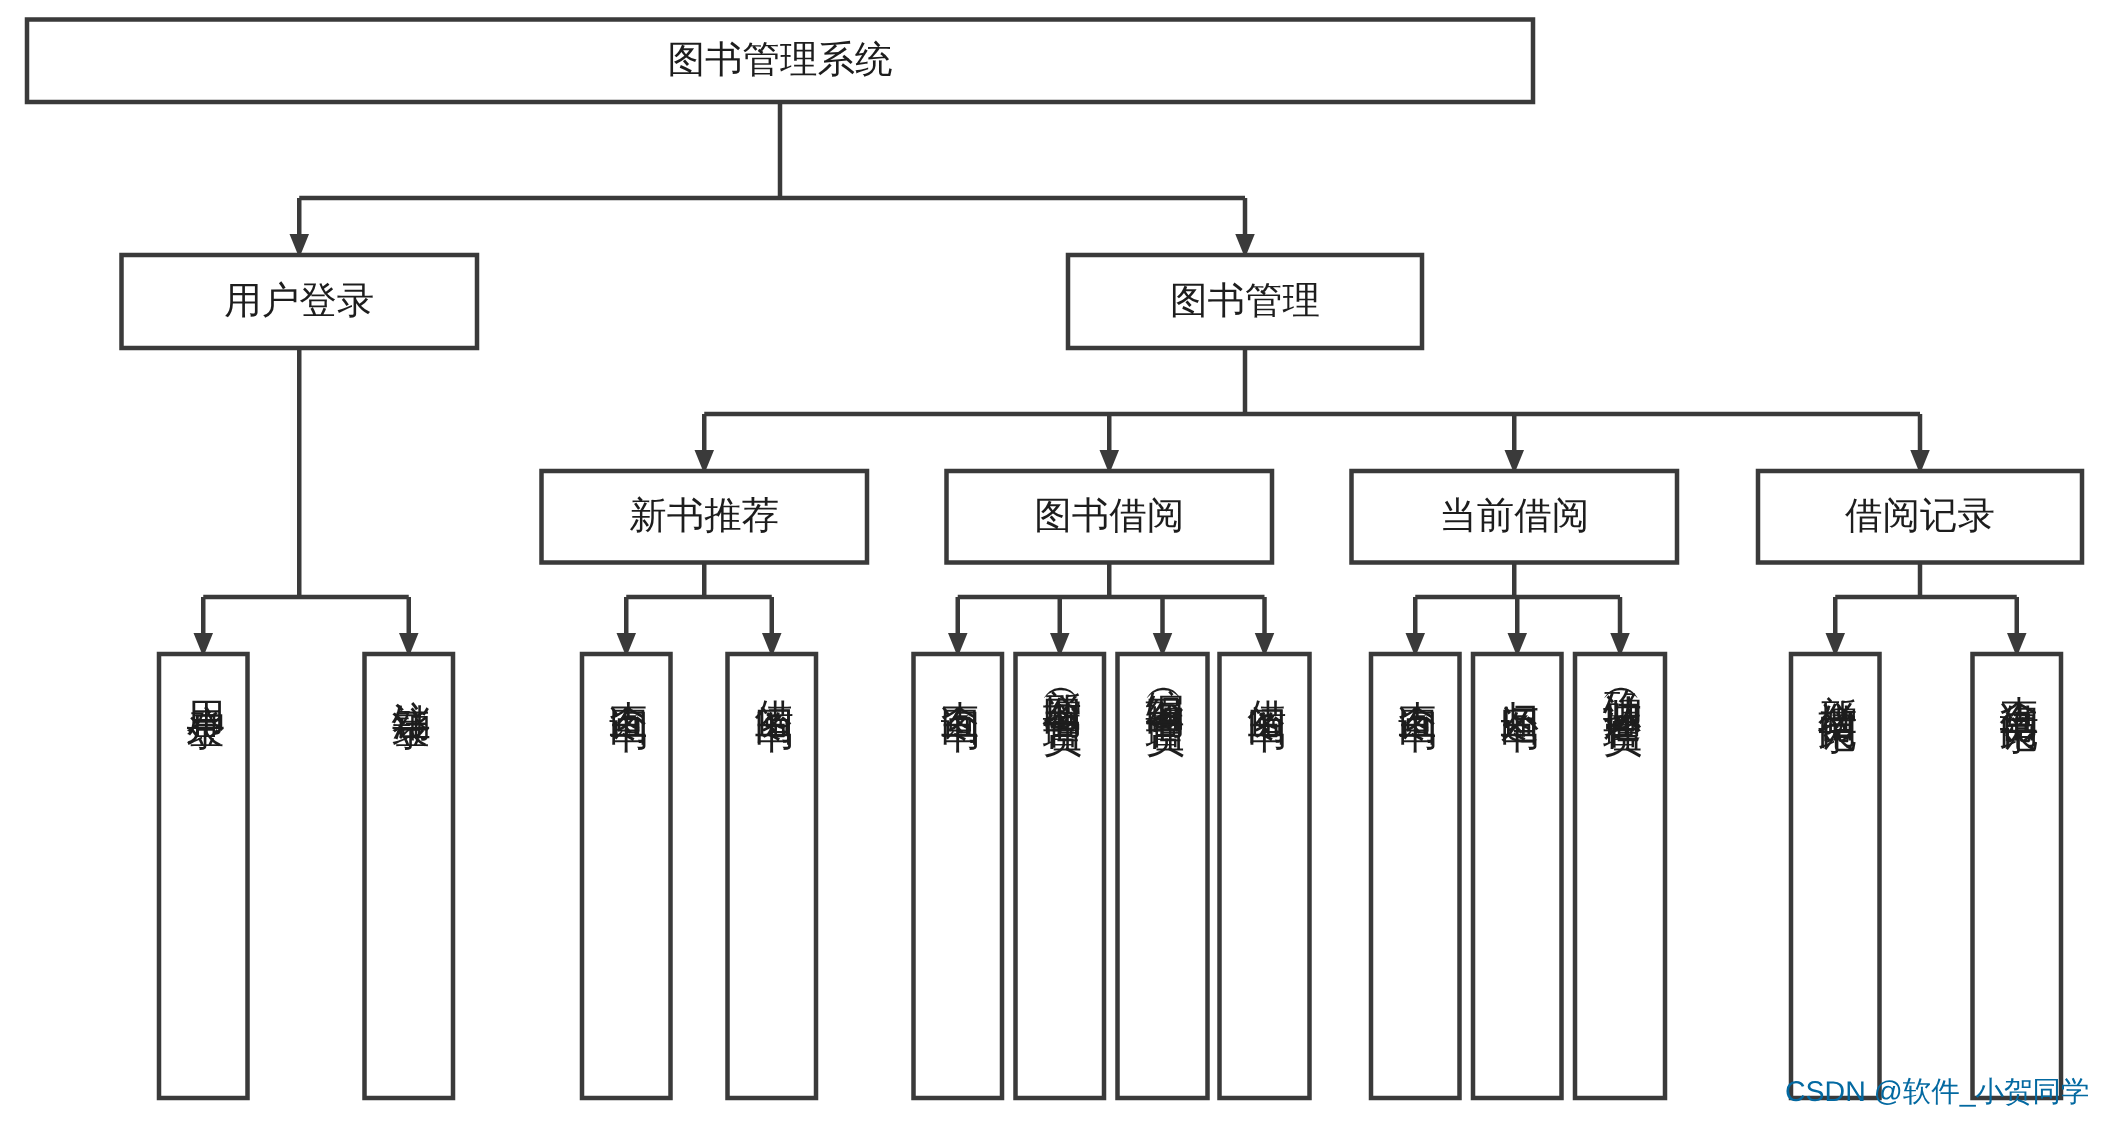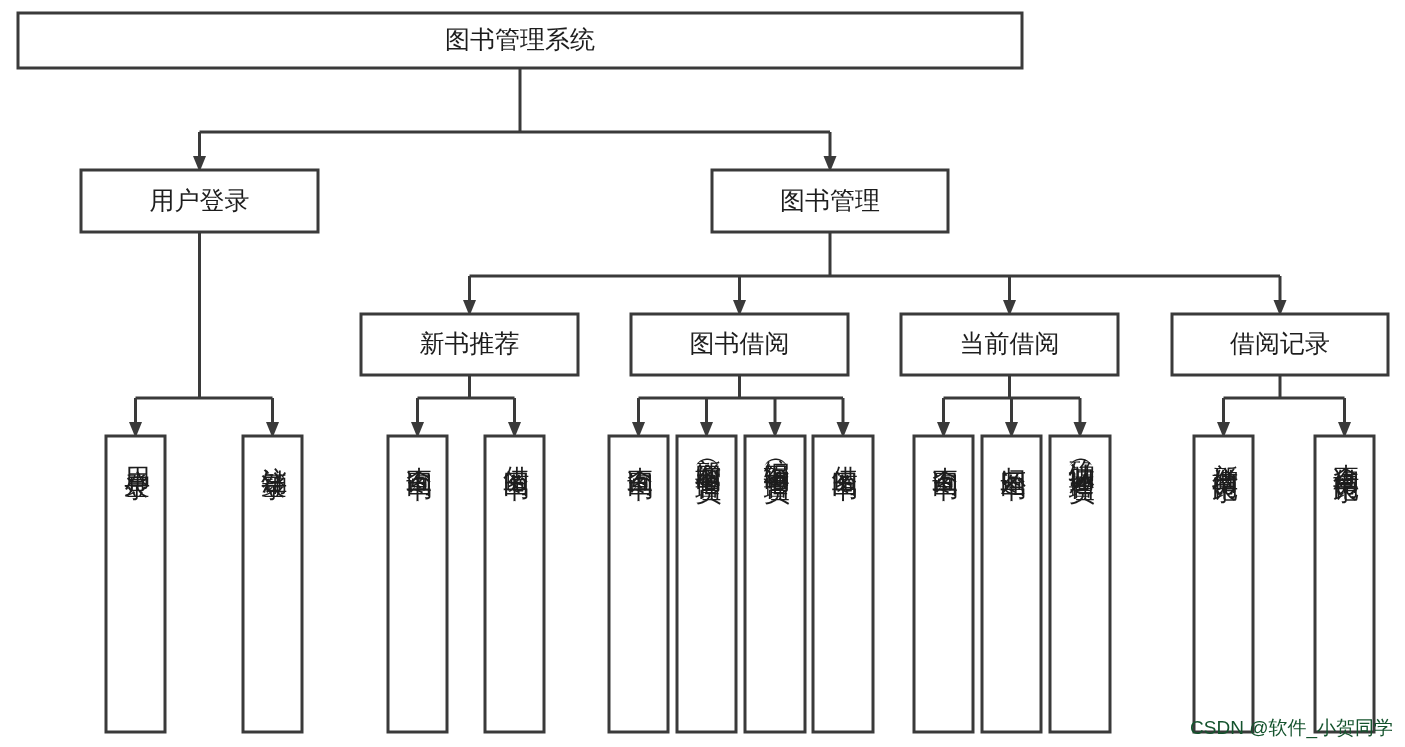--- a/index.html
+++ b/index.html
@@ -48,21 +48,21 @@
   .arrow-head {
     fill: #3a3a3a;
     stroke: none;
   }
   .watermark {
     position: absolute;
     right: 12px;
     bottom: 6px;
     font-family: "Liberation Sans", "DejaVu Sans", sans-serif;
     font-size: 19px;
-    color: #14532d;
+    color: #0369a1;
     white-space: nowrap;
     pointer-events: none;
   }
 </style>
 </head>
 <body>
 
 <svg id="diagram" viewBox="0 0 1405 747" xmlns="http://www.w3.org/2000/svg">
   <g id="edge-layer">
       <g>

